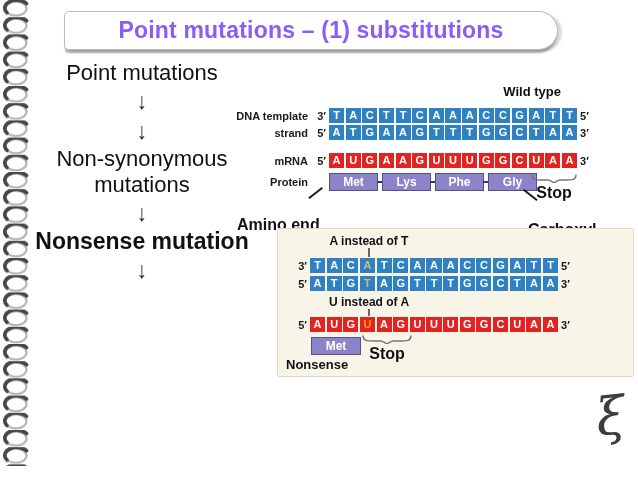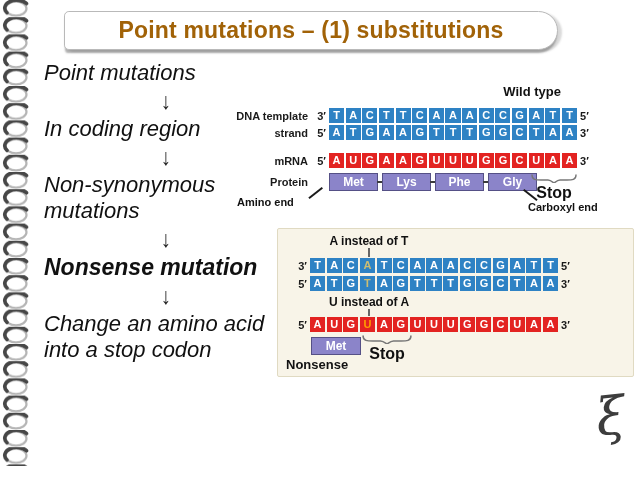--- a/index.html
+++ b/index.html
@@ -7,24 +7,24 @@
          font-family:"Liberation Sans",sans-serif;color:var(--ink,#111);}
 
   
   .spiral{position:absolute;left:2px;top:0;}
 
   
   .title-bar{position:absolute;left:64px;top:11px;width:492px;height:37px;background:#fff;
     border:1px solid #b9b9b9;border-radius:6px 24px 24px 6px;
     box-shadow:0 4px 2px -1px rgba(110,110,110,.55), 4px 2px 2px rgba(150,150,150,.35);
     display:flex;align-items:center;justify-content:center;}
-  .title-bar span{font-size:23px;font-weight:bold;color:#a16207;letter-spacing:.2px;white-space:nowrap;}
-
-  
-  .flow{position:absolute;left:44px;top:60px;width:244px;text-align:left;font-style:italic;}
+  .title-bar span{font-size:23px;font-weight:bold;color:#8b5cf6;letter-spacing:.2px;white-space:nowrap;}
+
+  
+  .flow{position:absolute;left:20px;top:60px;width:244px;text-align:center;}
   .flow-item{font-size:22px;line-height:26px;}
   .flow-item.bold{font-weight:bold;font-size:23px;line-height:27px;white-space:nowrap;}
   .flow-arrow{height:30px;display:flex;align-items:center;justify-content:center;
               font-size:20px;color:#222;transform:scaleY(1.15);}
 
   
   .seq-row{position:absolute;display:flex;align-items:center;}
   .prime{flex:none;width:15px;font-size:11px;font-weight:bold;color:#1a1a1a;}
   .prime.l{text-align:right;margin-right:3px;}
   .prime.r{text-align:left;margin-left:3px;}
@@ -41,21 +41,21 @@
   .brace{position:absolute;}
   .stoplbl{position:absolute;text-align:center;font-size:16px;font-weight:bold;}
   .dline{position:absolute;width:17px;height:1.5px;background:#1a1a1a;}
 
   
   .wt{position:absolute;left:235px;top:84px;width:390px;height:142px;}
   .wt-heading{position:absolute;left:76px;top:0;width:250px;text-align:right;
               font-size:13px;font-weight:bold;}
   .dlabel{position:absolute;left:0;width:73px;text-align:right;font-size:11px;
           font-weight:bold;color:#1a1a1a;line-height:13px;}
-  .endlbl{position:absolute;font-size:11px;font-weight:bold;}
+  .endlbl{position:absolute;font-size:16px;font-weight:bold;margin-top:20px;}
 
   
   .np{position:absolute;left:277px;top:228px;width:357px;height:149px;box-sizing:border-box;
       background:var(--panel-cream,#f8f4e8);border:1px solid #e0dac2;border-radius:2px;}
   .anno{position:absolute;width:150px;text-align:center;font-size:12px;font-weight:bold;}
   .tick{position:absolute;width:1.5px;background:#666;}
   .np-caption{position:absolute;left:8px;top:128px;font-size:13px;font-weight:bold;}
 
   
   .flourish{position:absolute;left:596px;top:390px;font-family:"DejaVu Serif",serif;
@@ -76,27 +76,25 @@
     <rect x="0" y="0" width="30" height="466" fill="url(#coil)"></rect>
   </svg>
 
   <div class="title-bar">
     <span>Point mutations – (1) substitutions</span>
   </div>
 
   <div class="flow">
     <div class="flow-item">Point mutations</div>
     <div class="flow-arrow">↓</div>
-    <div class="flow-item">In coding region</div>
     <div class="flow-arrow">↓</div>
     <div class="flow-item">Non-synonymous mutations</div>
     <div class="flow-arrow">↓</div>
     <div class="flow-item bold">Nonsense mutation</div>
     <div class="flow-arrow">↓</div>
-    <div class="flow-item">Change an amino acid into a stop codon</div>
   </div>
 
   <div class="wt">
     <div class="wt-heading">Wild type</div>
 
     <div class="dlabel" style="top:26px">DNA template</div>
     <div class="dlabel" style="top:43px">strand</div>
 
     <div class="seq-row" style="left:76px;top:24px">
       <span class="prime l">3′</span>

